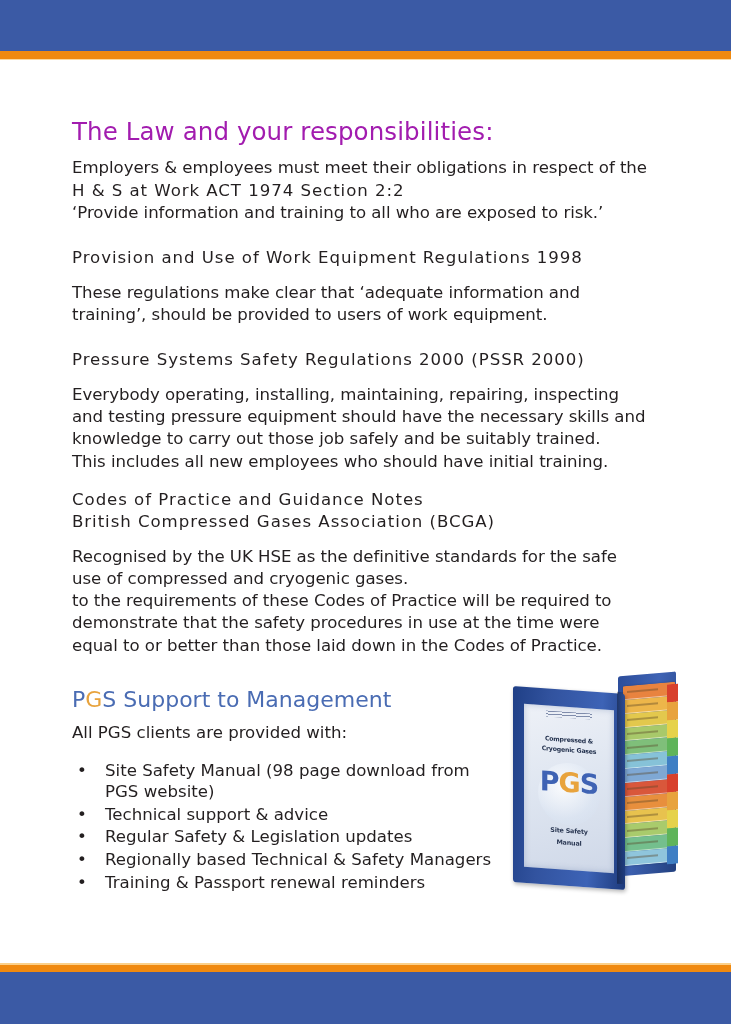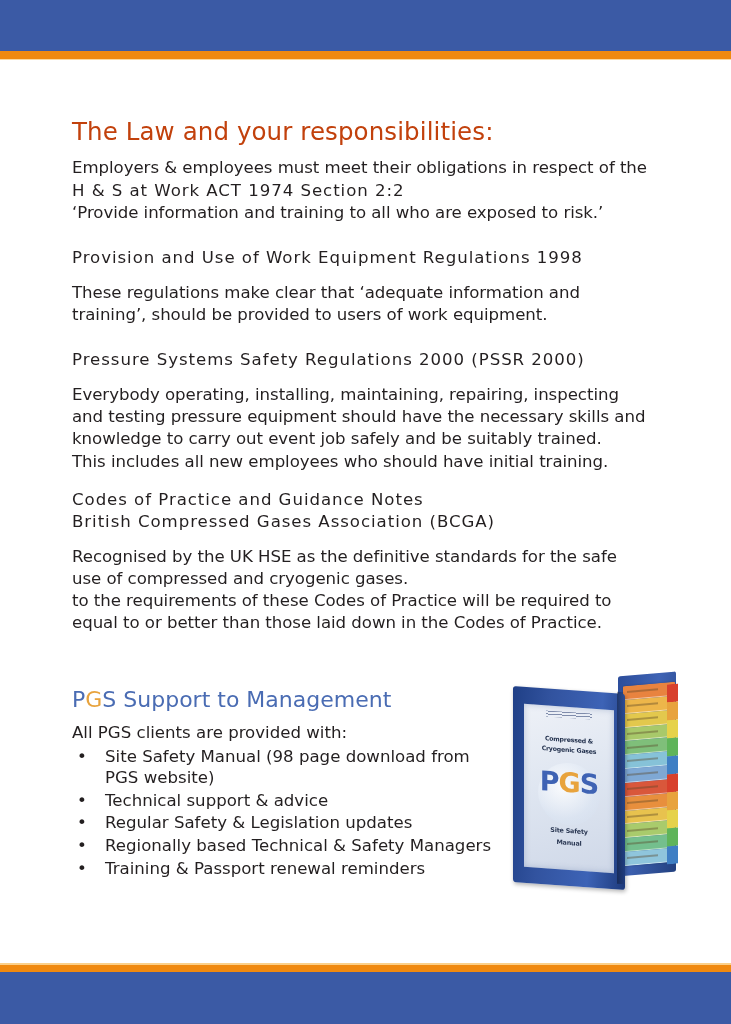--- a/index.html
+++ b/index.html
@@ -48,21 +48,21 @@
   .content {
     position: absolute;
     left: 72px;
     top: 118px;
     width: 608px;
   }
 
   h1.section-title {
     font-size: 24.5px;
     font-weight: normal;
-    color: #c2410c;
+    color: #a21caf;
     margin: 0 0 12px 0;
     line-height: 1.12;
     letter-spacing: 0.1px;
   }
 
   .body-para {
     font-size: 16.6px;
     line-height: 1.345;
     margin: 0;
     color: #231f20;
@@ -96,21 +96,21 @@
     line-height: 1.1;
   }
   h2.pgs-title .letter-p { color: #4a6cb3; }
   h2.pgs-title .letter-g { color: #e8a33d; }
   h2.pgs-title .letter-s { color: #4a6cb3; }
   h2.pgs-title .tail { color: #4a6cb3; }
 
   .pgs-intro {
     font-size: 16.6px;
     line-height: 1.3;
-    margin: 0 0 2px 0;
+    margin: 0 0 16px 0;
   }
   ul.pgs-list {
     list-style: none;
     margin: 0;
     padding: 0;
   }
   ul.pgs-list li {
     font-size: 16.6px;
     line-height: 1.3;
     position: relative;
@@ -274,33 +274,34 @@
     <p class="body-para">training’, should be provided to users of work equipment.</p>
   </div>
 
   <div class="gap-lg"></div>
 
   <div>
     <p class="law-heading">Pressure Systems Safety Regulations 2000 (PSSR 2000)</p>
     <div class="gap-sm"></div>
     <p class="body-para">Everybody operating, installing, maintaining, repairing, inspecting</p>
     <p class="body-para">and testing pressure equipment should have the necessary skills and</p>
-    <p class="body-para">knowledge to carry out event job safely and be suitably trained.</p>
+    <p class="body-para">knowledge to carry out those job safely and be suitably trained.</p>
     <p class="body-para">This includes all new employees who should have initial training.</p>
   </div>
 
   <div class="gap-md"></div>
 
   <div>
     <p class="law-heading">Codes of Practice and Guidance Notes</p>
     <p class="law-heading">British Compressed Gases Association (BCGA)</p>
     <div class="gap-sm"></div>
     <p class="body-para">Recognised by the UK HSE as the definitive standards for the safe</p>
     <p class="body-para">use of compressed and cryogenic gases.</p>
     <p class="body-para">to the requirements of these Codes of Practice will be required to</p>
+    <p class="body-para">demonstrate that the safety procedures in use at the time were</p>
     <p class="body-para">equal to or better than those laid down in the Codes of Practice.</p>
   </div>
 
 </div>
 
 <div class="pgs-block">
   <h2 class="pgs-title">
     <span class="letter-p">P</span><span class="letter-g">G</span><span class="letter-s">S</span><span class="tail"> Support to Management</span>
   </h2>
 

